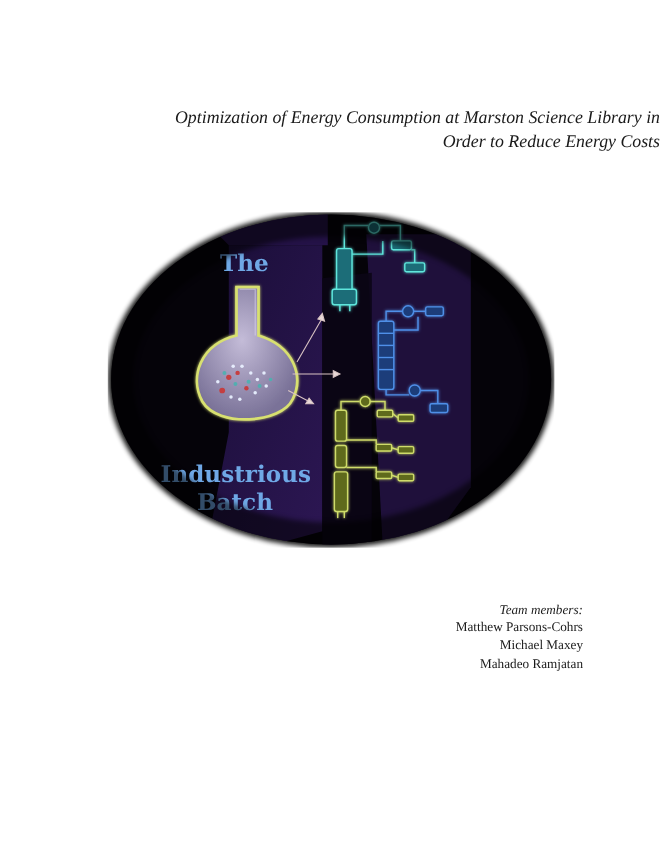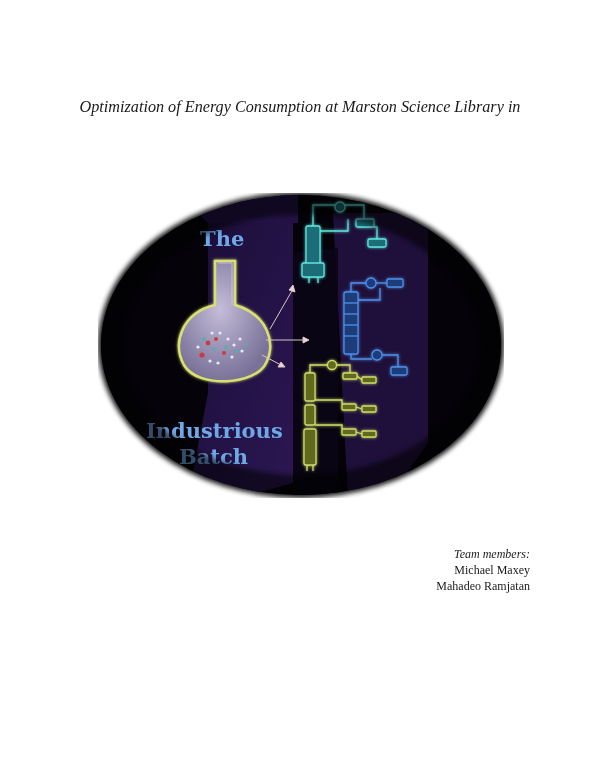--- a/index.html
+++ b/index.html
@@ -1,31 +1,32 @@
 <!DOCTYPE html>
 <html><head>
 <meta charset="utf-8">
 <style>
   html, body { margin: 0; padding: 0; background: #ffffff; }
   body { width: 600px; height: 776px; position: relative; overflow: hidden; font-family: "Liberation Serif", "DejaVu Serif", serif; color: #1a1a1a; }
 
-  .title-block { position: absolute; left: 0; top: 96px; width: 600px; text-align: center; font-style: italic; font-size: 16.2px; line-height: 22px; }
+  .title-block { position: absolute; left: 0; top: 96px; width: 600px; text-align: right; font-style: italic; font-size: 16.2px; line-height: 22px; }
   .title-block div { white-space: nowrap; }
 
   .cover-image { position: absolute; left: 98px; top: 193px; width: 406px; height: 305px; }
   .cover-image svg { display: block; }
 
   .team { position: absolute; right: 70px; top: 546px; text-align: right; font-size: 12px; line-height: 16.2px; }
   .team .heading { font-style: italic; }
 </style>
 </head>
 <body>
 
 <div class="title-block">
   <div>Optimization of Energy Consumption at Marston Science Library in</div>
+  <div>Order to Reduce Energy Costs</div>
 </div>
 
 <div class="cover-image">
   <svg width="406" height="305" viewBox="0 0 406 305" xmlns="http://www.w3.org/2000/svg">
     <defs>
       <radialGradient id="edgeFade" cx="50%" cy="50%" r="50%">
         <stop offset="0.93" stop-color="#000" stop-opacity="1"></stop>
         <stop offset="1" stop-color="#000" stop-opacity="0"></stop>
       </radialGradient>
       <clipPath id="ell">
@@ -154,15 +155,16 @@
       <text x="48" y="245" font-family="'DejaVu Serif', serif" font-weight="bold" font-size="21" fill="#6fa8e6">Industrious</text>
       <text x="81" y="271" font-family="'DejaVu Serif', serif" font-weight="bold" font-size="21" fill="#6fa8e6">Batch</text>
 
       <ellipse cx="203" cy="152" rx="200" ry="150" fill="none" stroke="#000" stroke-width="40" opacity="0.55" filter="url(#soft)"></ellipse>
     </g>
   </svg>
 </div>
 
 <div class="team">
   <div class="heading">Team members:</div>
+  <div>Matthew Parsons-Cohrs</div>
   <div>Michael Maxey</div>
   <div>Mahadeo Ramjatan</div>
 </div>
 
 </body></html>

